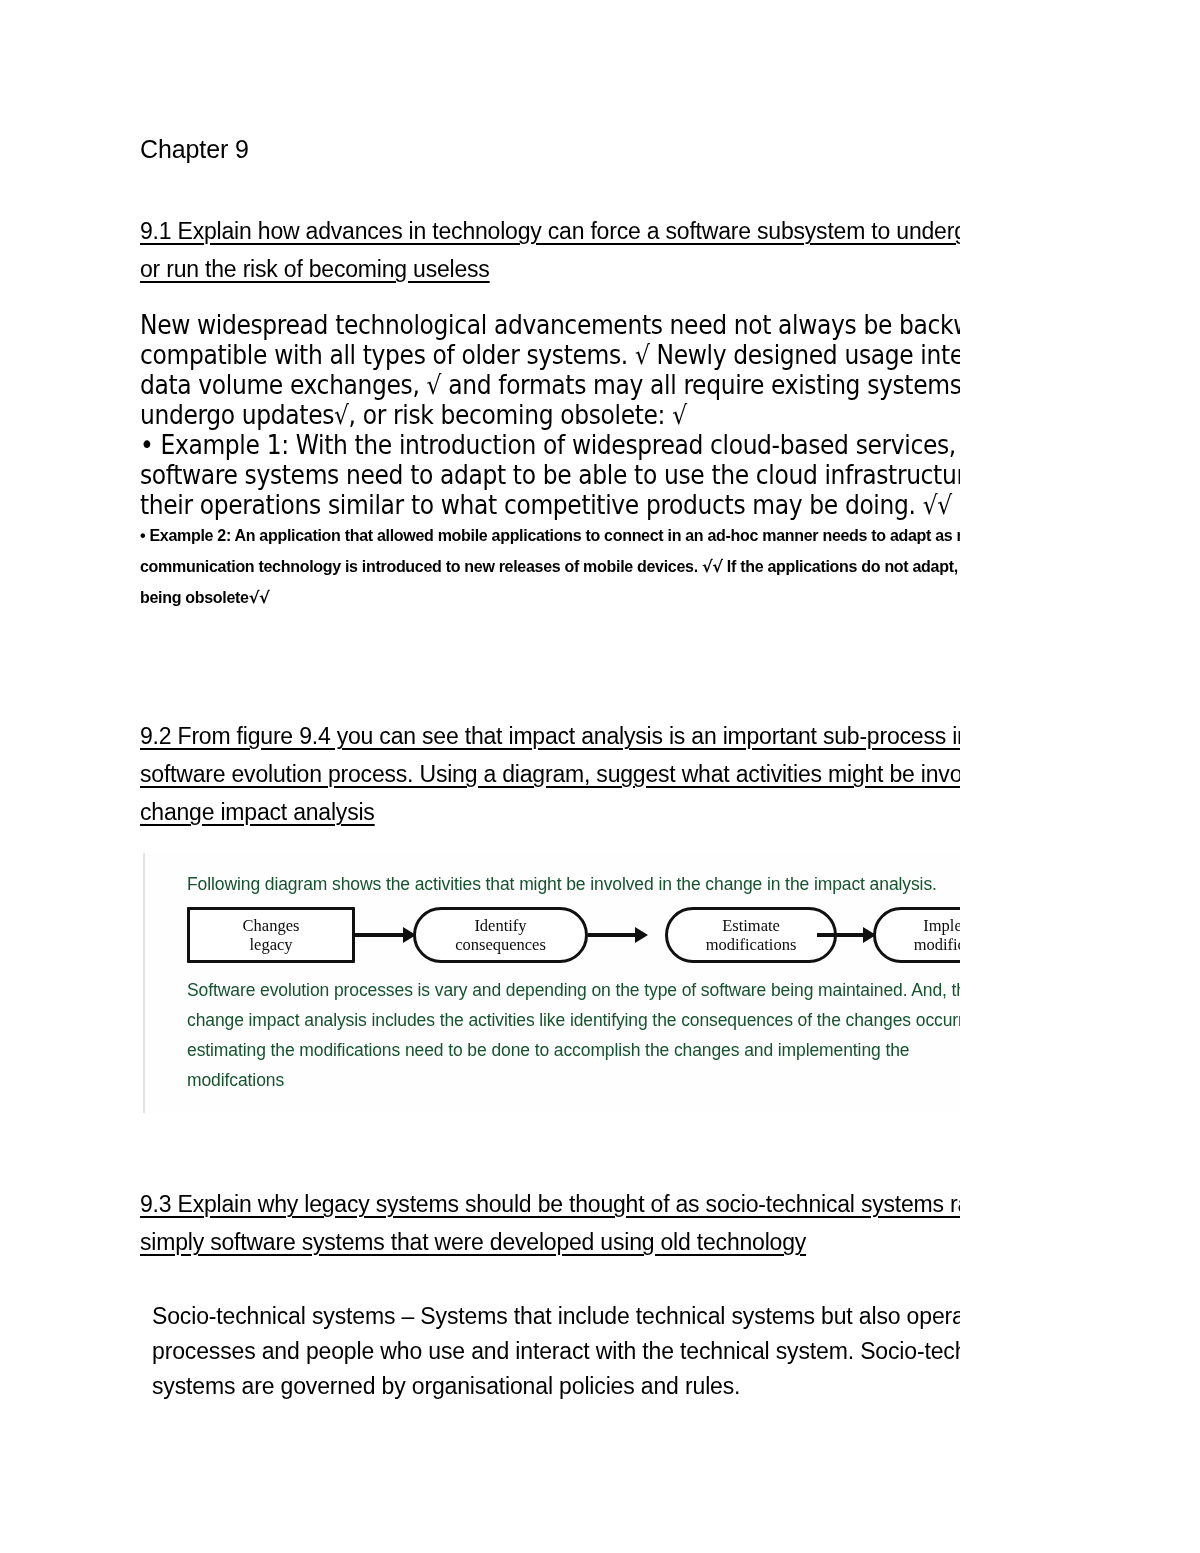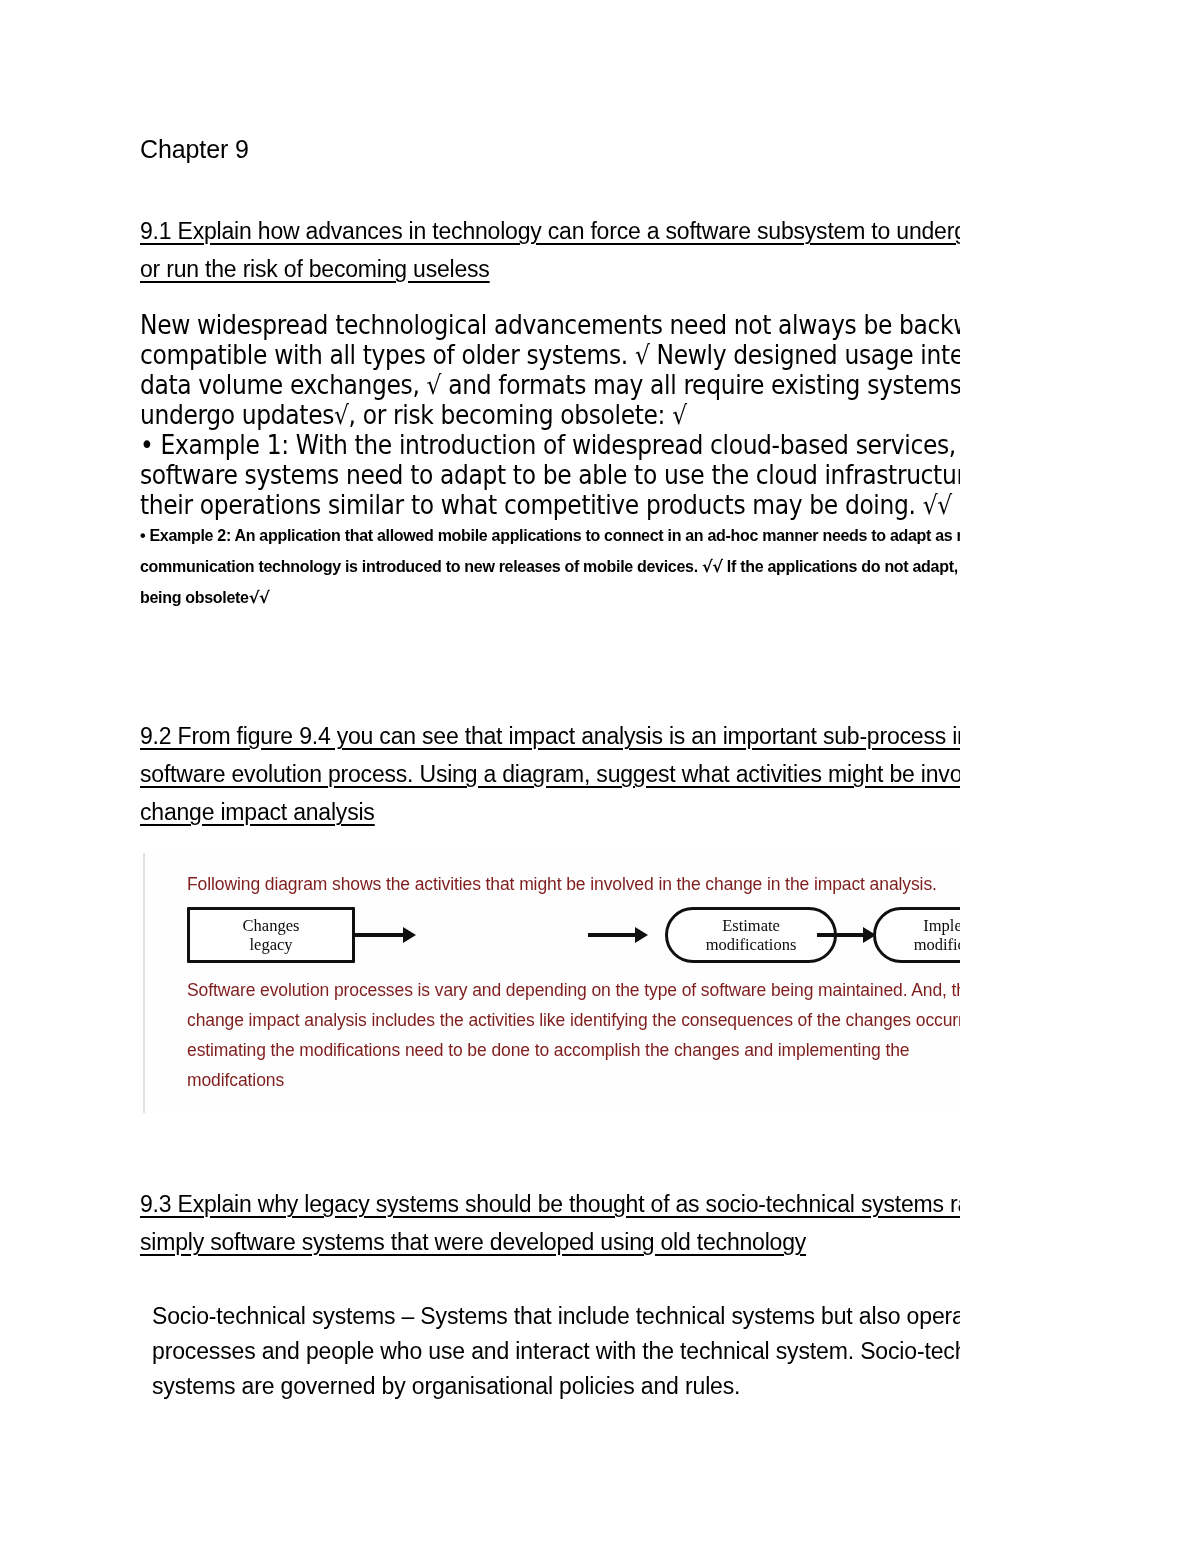--- a/index.html
+++ b/index.html
@@ -83,21 +83,21 @@
     width: 900px;
     margin-left: 3px;
     padding: 16px 0 18px 0;
     border-left: 2px solid #e2e2e4;
     border-right: 2px solid #e2e2e4;
     background: #fefefe;
     box-sizing: border-box;
   }
   .embed-text {
     font-family: "Liberation Sans", sans-serif;
-    color: #7f1d1d;
+    color: #14532d;
     font-size: 17.5px;
     line-height: 30px;
     letter-spacing: -0.1px;
     padding: 0 42px;
     margin: 0;
   }
   .embed-caption-top { margin-bottom: 6px; }
   .embed-text-bottom { margin-top: 0; }
 
   
@@ -176,20 +176,24 @@
 
       <div class="flow">
 
         <div class="node rect" style="left:0px; width:168px;">
           <span class="ln">Changes</span>
           <span class="ln">legacy</span>
         </div>
 
         <div class="arrow" style="left:168px; width:58px;"></div>
 
+        <div class="node stadium" style="left:226px; width:175px;">
+          <span class="ln">Identify</span>
+          <span class="ln">consequences</span>
+        </div>
 
         <div class="arrow" style="left:401px; width:57px;"></div>
 
         <div class="node stadium" style="left:478px; width:172px;">
           <span class="ln">Estimate</span>
           <span class="ln">modifications</span>
         </div>
 
         <div class="arrow" style="left:630px; width:56px;"></div>
 

